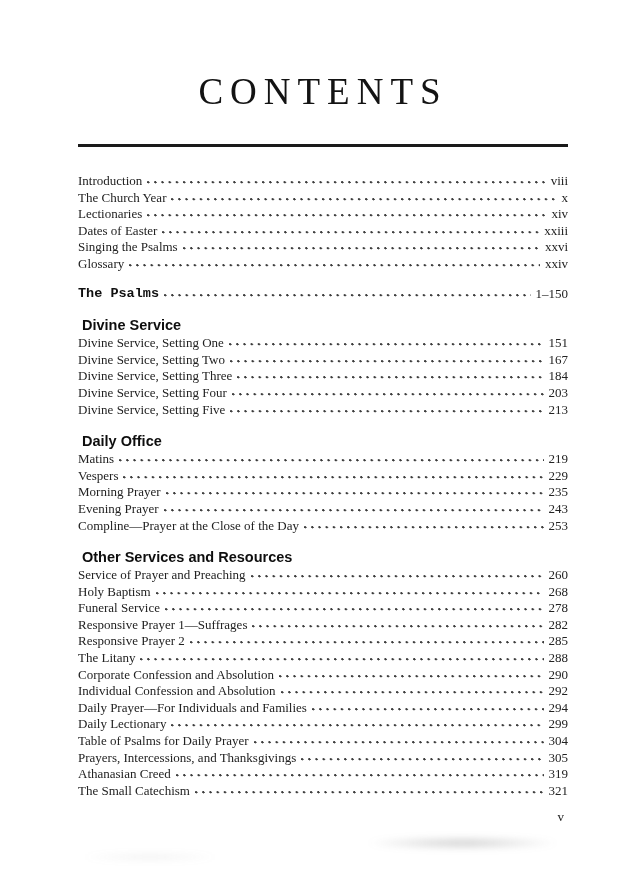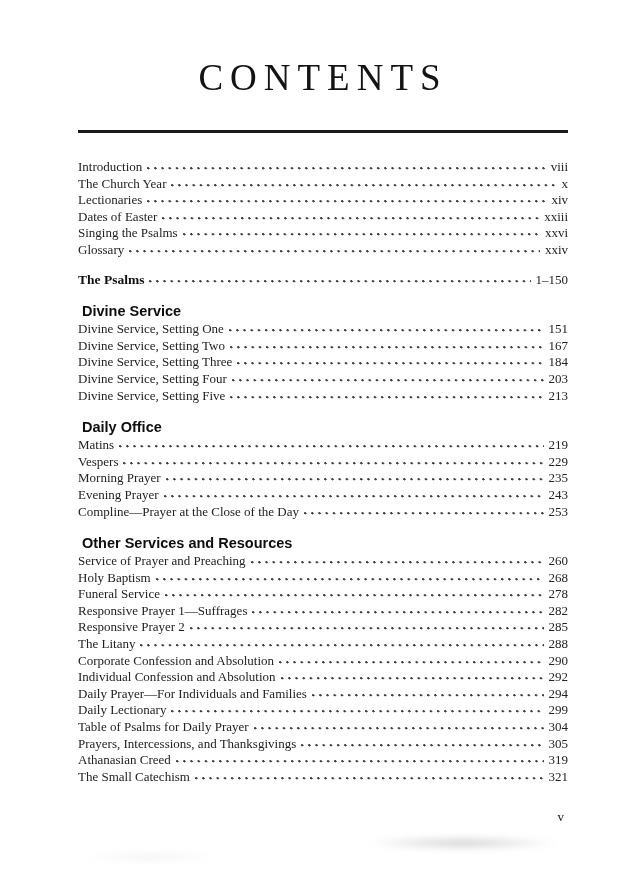--- a/index.html
+++ b/index.html
@@ -17,21 +17,21 @@
     inset: 0;
     padding: 40px 72px 0 78px;
     box-sizing: border-box;
   }
   .title {
     text-align: center;
     font-size: 37px;
     font-weight: 400;
     letter-spacing: 7px;
     color: #131313;
-    margin: 16px 0 0 0;
+    margin: 30px 0 0 0;
   }
   .rule {
     height: 3px;
     background: #1a1a1a;
     border: none;
     margin: 31px 0 26px 0;
   }
   .toc { font-size: 13px; color: #222; }
   .row {
     display: flex;
@@ -43,21 +43,21 @@
   .leader {
     flex: 1 1 auto;
     margin: 0 5px;
     height: 11px;
     background-image: radial-gradient(circle at 1.2px 9.3px, #3c3c3c 1.02px, rgba(0,0,0,0) 1.35px);
     background-size: 7.2px 11px;
     background-repeat: repeat-x;
   }
   .pg { flex: 0 0 auto; }
   .bold-row .label {
-    font-family: Liberation Serif, serif;
+    font-family: Liberation Mono, monospace;
     font-weight: 700;
     font-size: 13.5px;
     color: #101010;
   }
   .gap { height: 13px; }
   .section-heading {
     font-family: "Liberation Sans", sans-serif;
     font-weight: 700;
     font-size: 14.5px;
     color: #0e0e0e;

